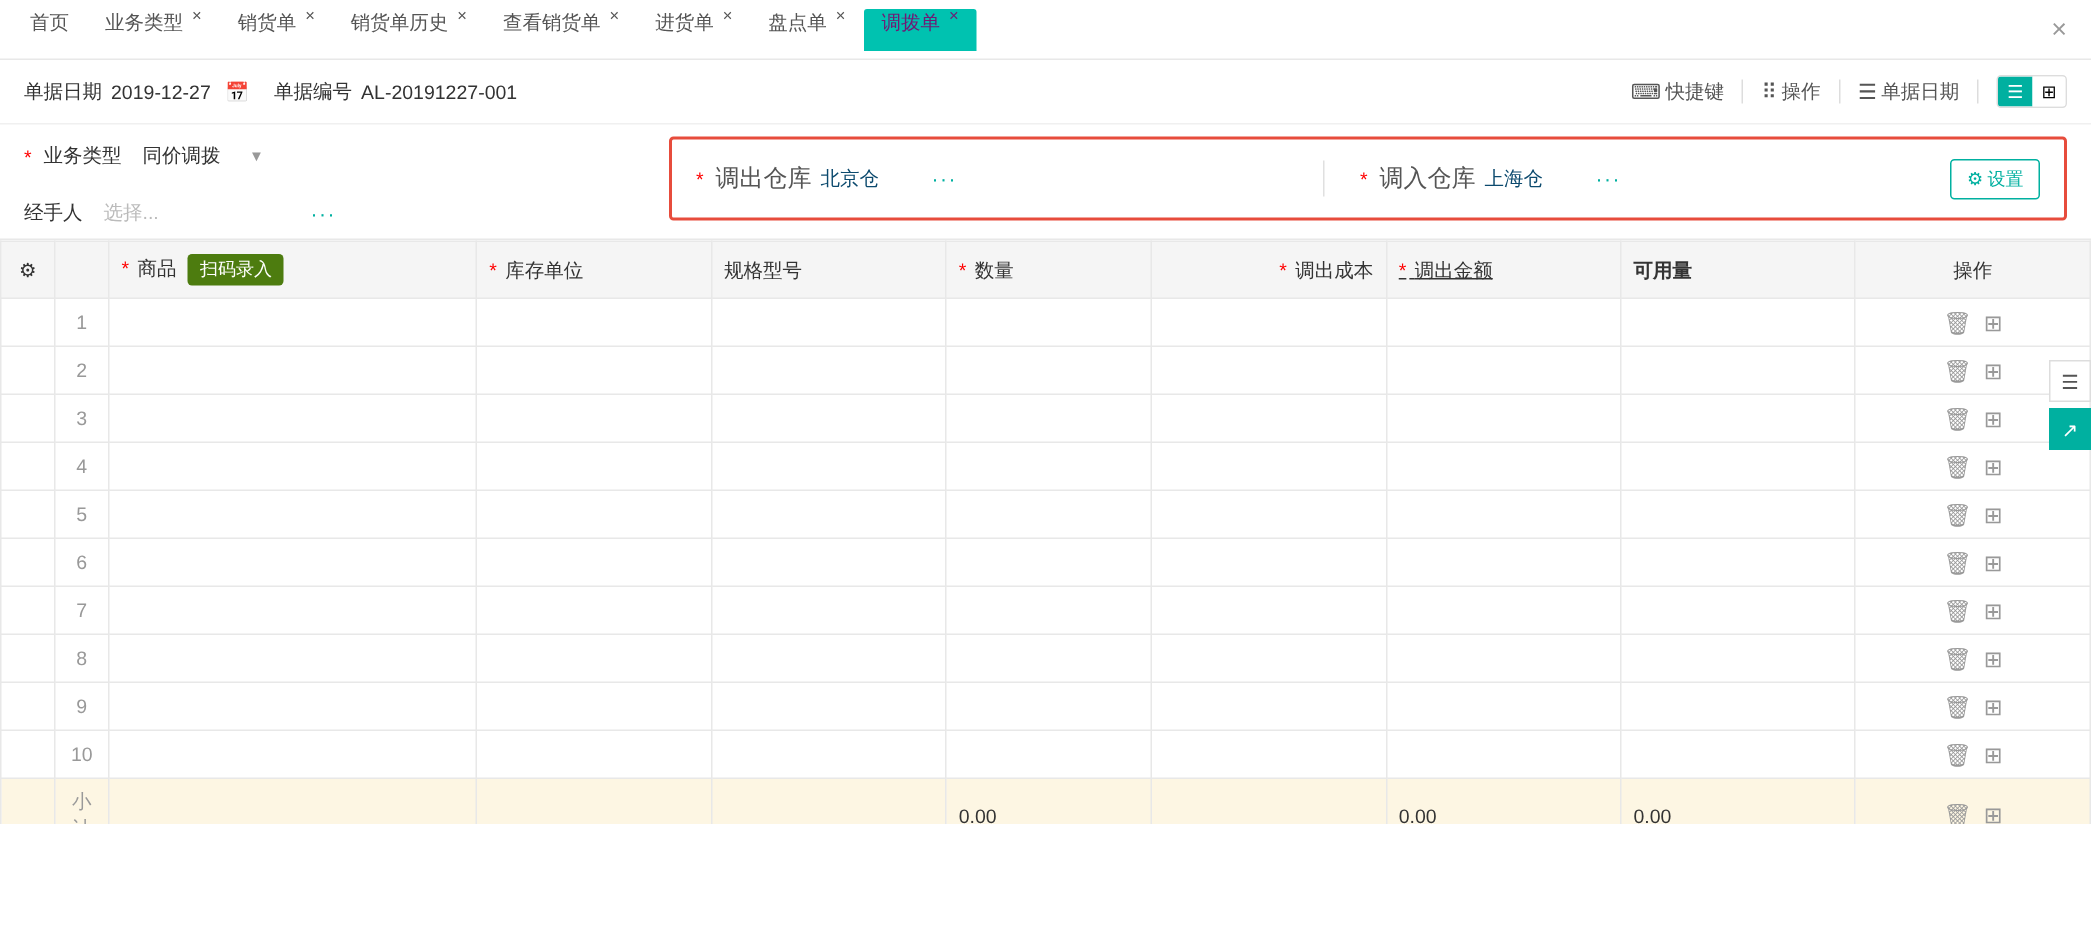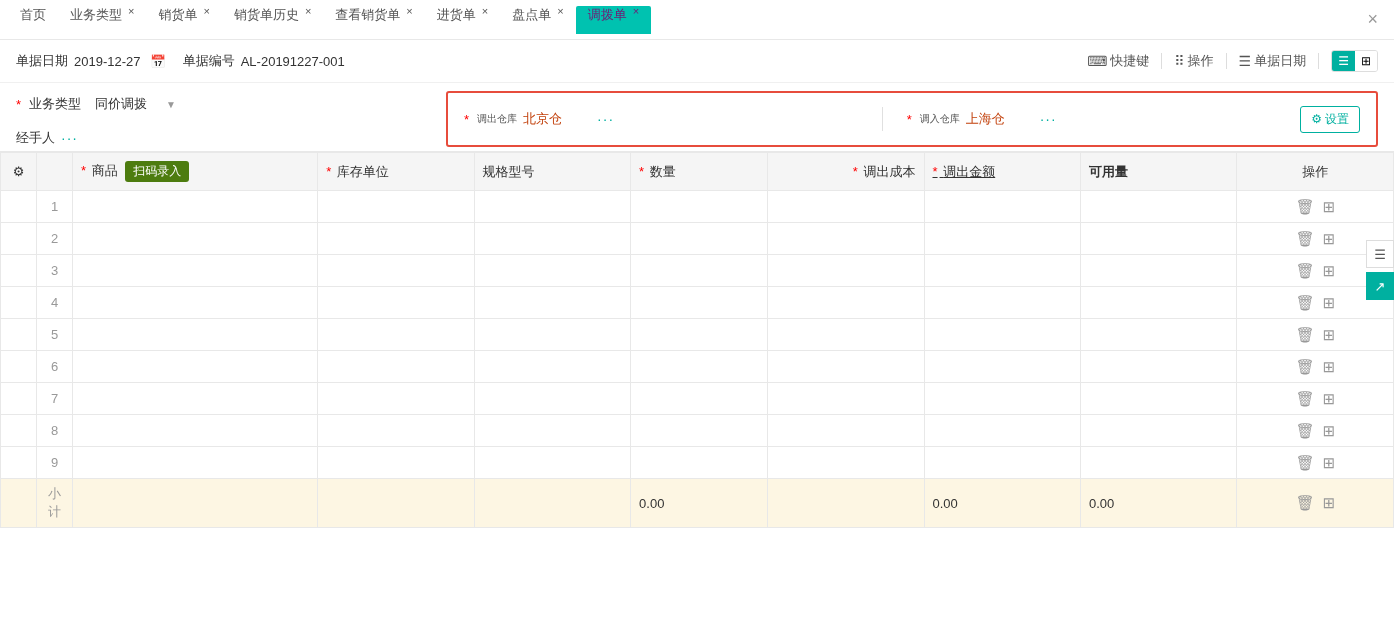--- a/index.html
+++ b/index.html
@@ -79,24 +79,24 @@
       border: none; padding: 4px 8px;
       font-size: 13px; cursor: pointer; color: #333;
       min-width: 120px;
     }
     .chevron-down { font-size: 10px; color: #999; }
     .more-icon { color: #00b0a0; cursor: pointer; font-size: 14px; letter-spacing: 1px; }
     .warehouse-field {
       display: flex; align-items: center; gap: 6px; flex: 1;
     }
     .warehouse-field-label {
-      color: #555; font-size: 10px;
+      color: #555; font-size: 16px;
     }
     .warehouse-value {
-      color: #c2410c; font-size: 13px; font-weight: 500; min-width: 60px;
+      color: #0c4a6e; font-size: 13px; font-weight: 500; min-width: 60px;
     }
     .warehouse-divider {
       width: 1px; height: 24px; background: #e0e0e0; margin: 0 24px;
     }
     .settings-gear-btn {
       border: 1px solid #00b0a0; border-radius: 3px;
       padding: 4px 10px; font-size: 12px; cursor: pointer;
       color: #00b0a0; background: #fff;
       display: flex; align-items: center; gap: 3px;
       margin-left: auto;
@@ -292,20 +292,23 @@
         <div class="form-field" style="margin-bottom: 12px;">
           <span class="required-star">*</span>
           <span class="field-label">业务类型</span>
           <div class="field-select">
             <span>同价调拨</span>
             <span class="chevron-down">▼</span>
           </div>
         </div>
         <div class="form-field">
           <span class="field-label">经手人</span>
+          <div class="field-select" style="min-width: 140px;">
+            <span class="placeholder-text">选择...</span>
+          </div>
           <span class="more-icon">···</span>
         </div>
       </div>
 
       <div class="form-col-right">
         <div class="warehouse-field">
           <span class="required-star">*</span>
           <span class="warehouse-field-label">调出仓库</span>
           <span class="warehouse-value">北京仓</span>
           <span class="more-icon" style="margin-left:8px;">···</span>
@@ -492,20 +495,37 @@
       <td class="col-action">
         <div class="action-icons">
           <span class="action-icon">🗑</span>
           <span class="action-icon copy">⊞</span>
         </div>
       </td>
     </tr>
             <tr>
       <td class="col-settings"></td>
       <td class="row-num">9</td>
+      <td class="col-product"></td>
+      <td class="col-unit"></td>
+      <td class="col-spec"></td>
+      <td class="col-qty"></td>
+      <td class="col-cost"></td>
+      <td class="col-amount"></td>
+      <td class="col-available"></td>
+      <td class="col-action">
+        <div class="action-icons">
+          <span class="action-icon">🗑</span>
+          <span class="action-icon copy">⊞</span>
+        </div>
+      </td>
+    </tr>
+            <tr>
+      <td class="col-settings"></td>
+      <td class="row-num">10</td>
       <td class="col-product"></td>
       <td class="col-unit"></td>
       <td class="col-spec"></td>
       <td class="col-qty"></td>
       <td class="col-cost"></td>
       <td class="col-amount"></td>
       <td class="col-available"></td>
       <td class="col-action">
         <div class="action-icons">
           <span class="action-icon">🗑</span>

